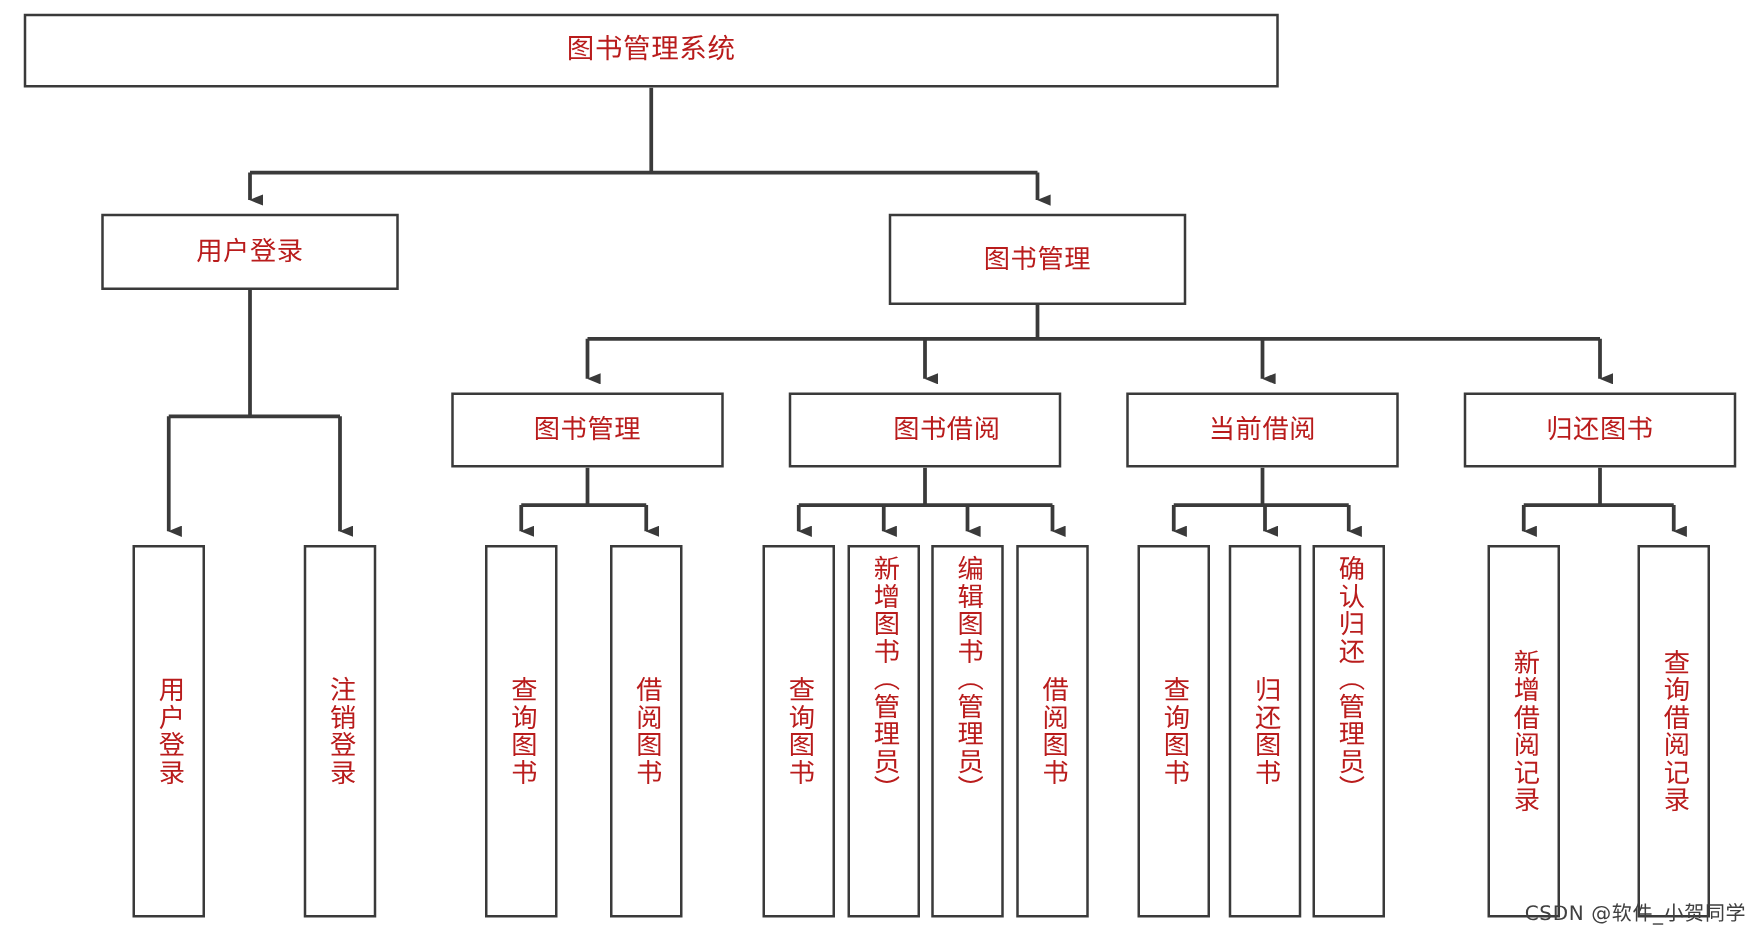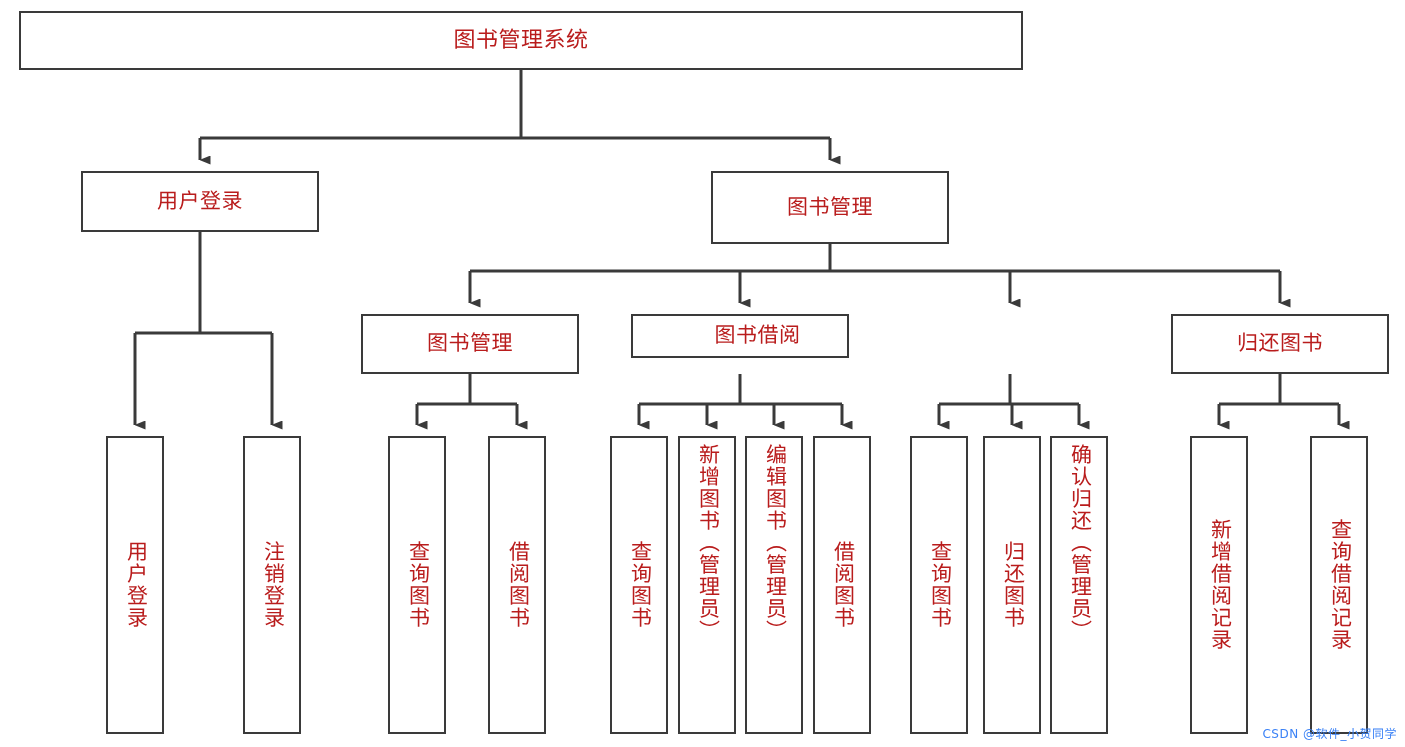--- a/index.html
+++ b/index.html
@@ -66,22 +66,22 @@
     white-space: nowrap;
   }
   .node.vert.centered {
     align-items: center;
     padding-top: 0;
   }
   #watermark {
     position: absolute;
     right: 8px;
     bottom: 6px;
-    font-size: 12px;
-    color: #3b82f6;
+    font-size: 16px;
+    color: #404040;
     letter-spacing: 0.5px;
     z-index: 5;
     white-space: nowrap;
   }
 </style>
 </head>
 <body>
 
 <div id="diagram-canvas">
 
@@ -142,22 +142,25 @@
   <div class="node horiz" style="left: 81px; top: 171px; width: 238px; height: 61px;">
     <span class="node-label">用户登录</span>
   </div>
   <div class="node horiz" style="left: 711px; top: 171px; width: 238px; height: 73px;">
     <span class="node-label">图书管理</span>
   </div>
 
   <div class="node horiz" style="left: 361px; top: 314px; width: 218px; height: 60px;">
     <span class="node-label">图书管理</span>
   </div>
-  <div class="node horiz" style="left: 631px; top: 314px; width: 218px; height: 44px; padding-left: 35px;">
+  <div class="node horiz" style="left: 631px; top: 314px; width: 218px; height: 60px; padding-left: 35px;">
     <span class="node-label">图书借阅</span>
+  </div>
+  <div class="node horiz" style="left: 901px; top: 314px; width: 218px; height: 60px;">
+    <span class="node-label">当前借阅</span>
   </div>
   <div class="node horiz" style="left: 1171px; top: 314px; width: 218px; height: 60px;">
     <span class="node-label">归还图书</span>
   </div>
 
   <div class="node vert centered" style="left: 106px; top: 436px; width: 58px; height: 298px;">
     <span class="node-label">用户登录</span>
   </div>
   <div class="node vert centered" style="left: 243px; top: 436px; width: 58px; height: 298px;">
     <span class="node-label">注销登录</span>

